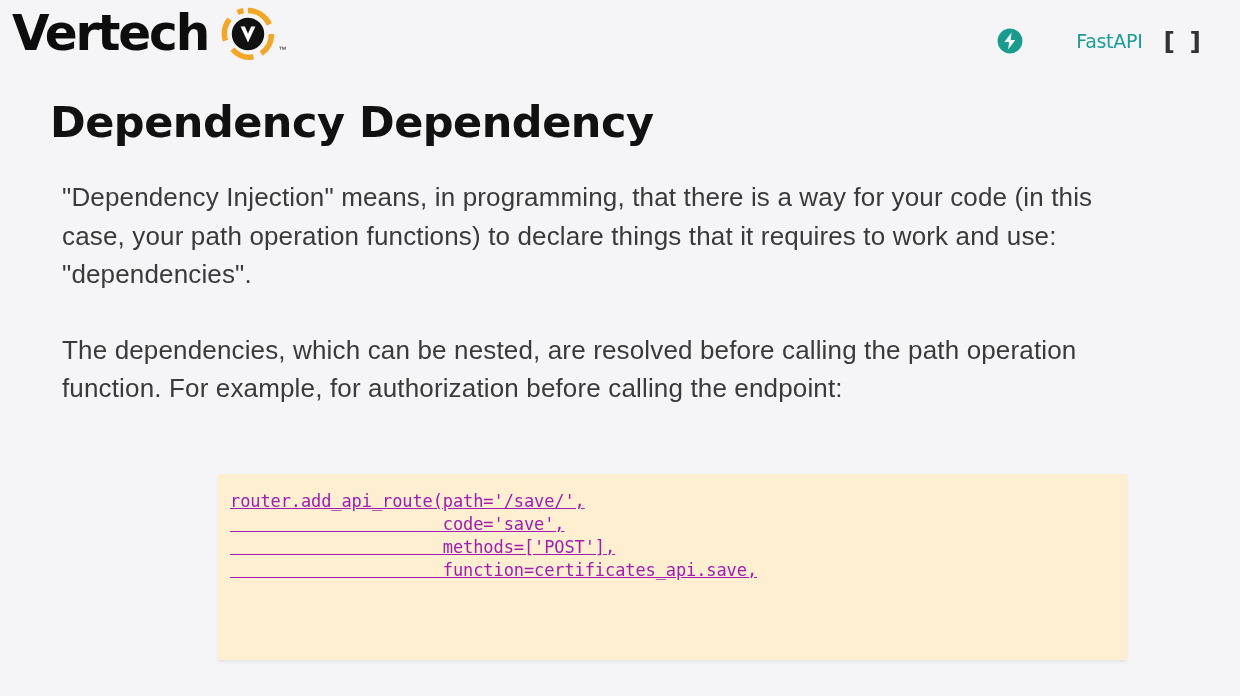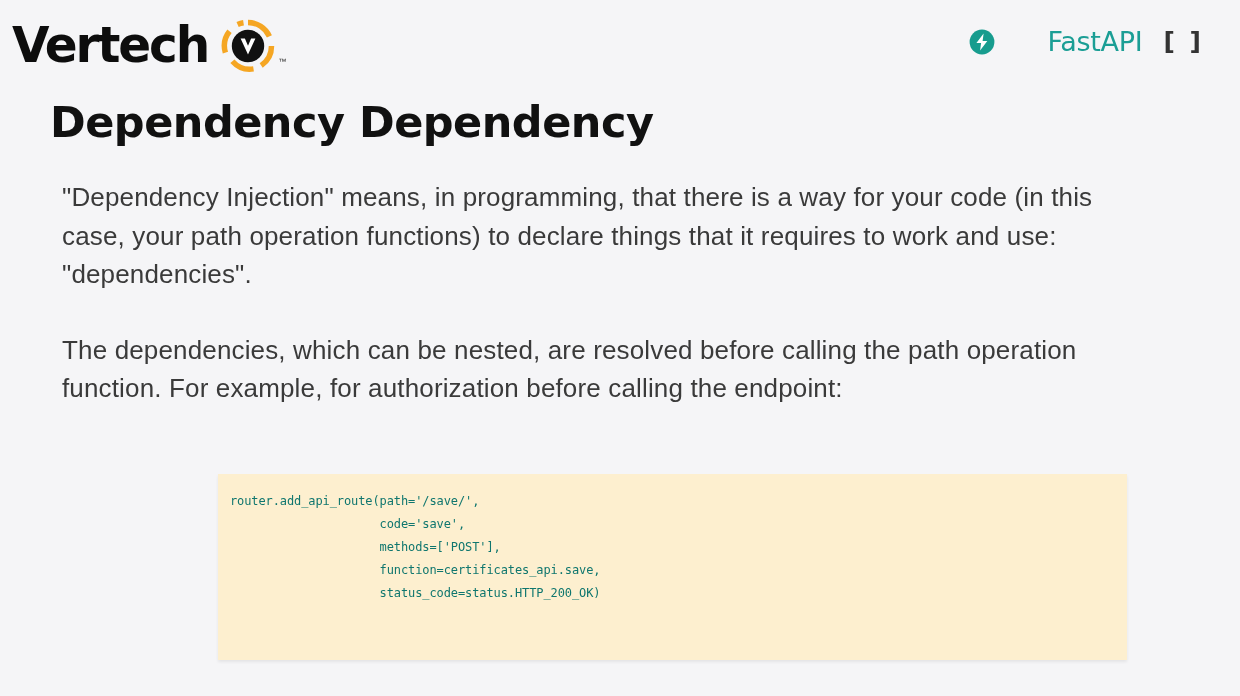--- a/index.html
+++ b/index.html
@@ -32,21 +32,21 @@
     top: 0;
     left: 0;
     width: 1240px;
     height: 78px;
   }
 
   
   .brand-logo {
     position: absolute;
     left: 12px;
-    top: 16px;
+    top: 4px;
     display: flex;
     align-items: center;
     gap: 4px;
   }
 
   .brand-wordmark {
     font-family: "DejaVu Sans", sans-serif;
     font-weight: bold;
     font-size: 50px;
     line-height: 1;
@@ -89,21 +89,21 @@
   .fastapi-mark {
     width: 26px;
     height: 26px;
     flex: 0 0 auto;
   }
 
   .fastapi-mark svg { display: block; }
 
   .fastapi-word {
     font-family: "DejaVu Sans", sans-serif;
-    font-size: 27px;
+    font-size: 19px;
     line-height: 1;
     color: #1b9e95;
     letter-spacing: -0.3px;
     margin-left: 44px;
   }
 
   .fastapi-brackets {
     font-family: "DejaVu Sans", sans-serif;
     font-weight: bold;
     font-size: 25px;
@@ -153,25 +153,26 @@
     top: 474px;
     width: 909px;
     height: 186px;
     background: #fdefcf;
     box-shadow: 0 2px 3px rgba(0,0,0,0.07);
     padding: 16px 0 0 12px;
   }
 
   .code-block pre {
     font-family: "DejaVu Sans Mono", monospace;
-    font-size: 12px;
+    font-size: 17px;
     line-height: 23px;
-    color: #0f766e;
+    color: #a21caf;
     white-space: pre;
     letter-spacing: -0.1px;
+    text-decoration: underline;
   }
 
   .code-line { display: block; }
   .code-line.bold { font-weight: bold; }
 </style>
 </head>
 <body>
 
 <div class="slide">
 
@@ -218,16 +219,16 @@
   <div class="slide-body">
     <p class="body-para">"Dependency Injection" means, in programming, that there is a way for your code (in this case, your path operation functions) to declare things that it requires to work and use: "dependencies".</p>
     <p class="body-para">The dependencies, which can be nested, are resolved before calling the path operation function. For example, for authorization before calling the endpoint:</p>
   </div>
 
   <div class="code-block">
     <pre><code id="code-lines"><span class="code-line">router.add_api_route(path='/save/',
 </span><span class="code-line">                     code='save',
 </span><span class="code-line">                     methods=['POST'],
 </span><span class="code-line">                     function=certificates_api.save,
-</span><span class="code-line">                     status_code=status.HTTP_200_OK)</span></code></pre>
+</span></code></pre>
   </div>
 
 </div>
 
 </body></html>

